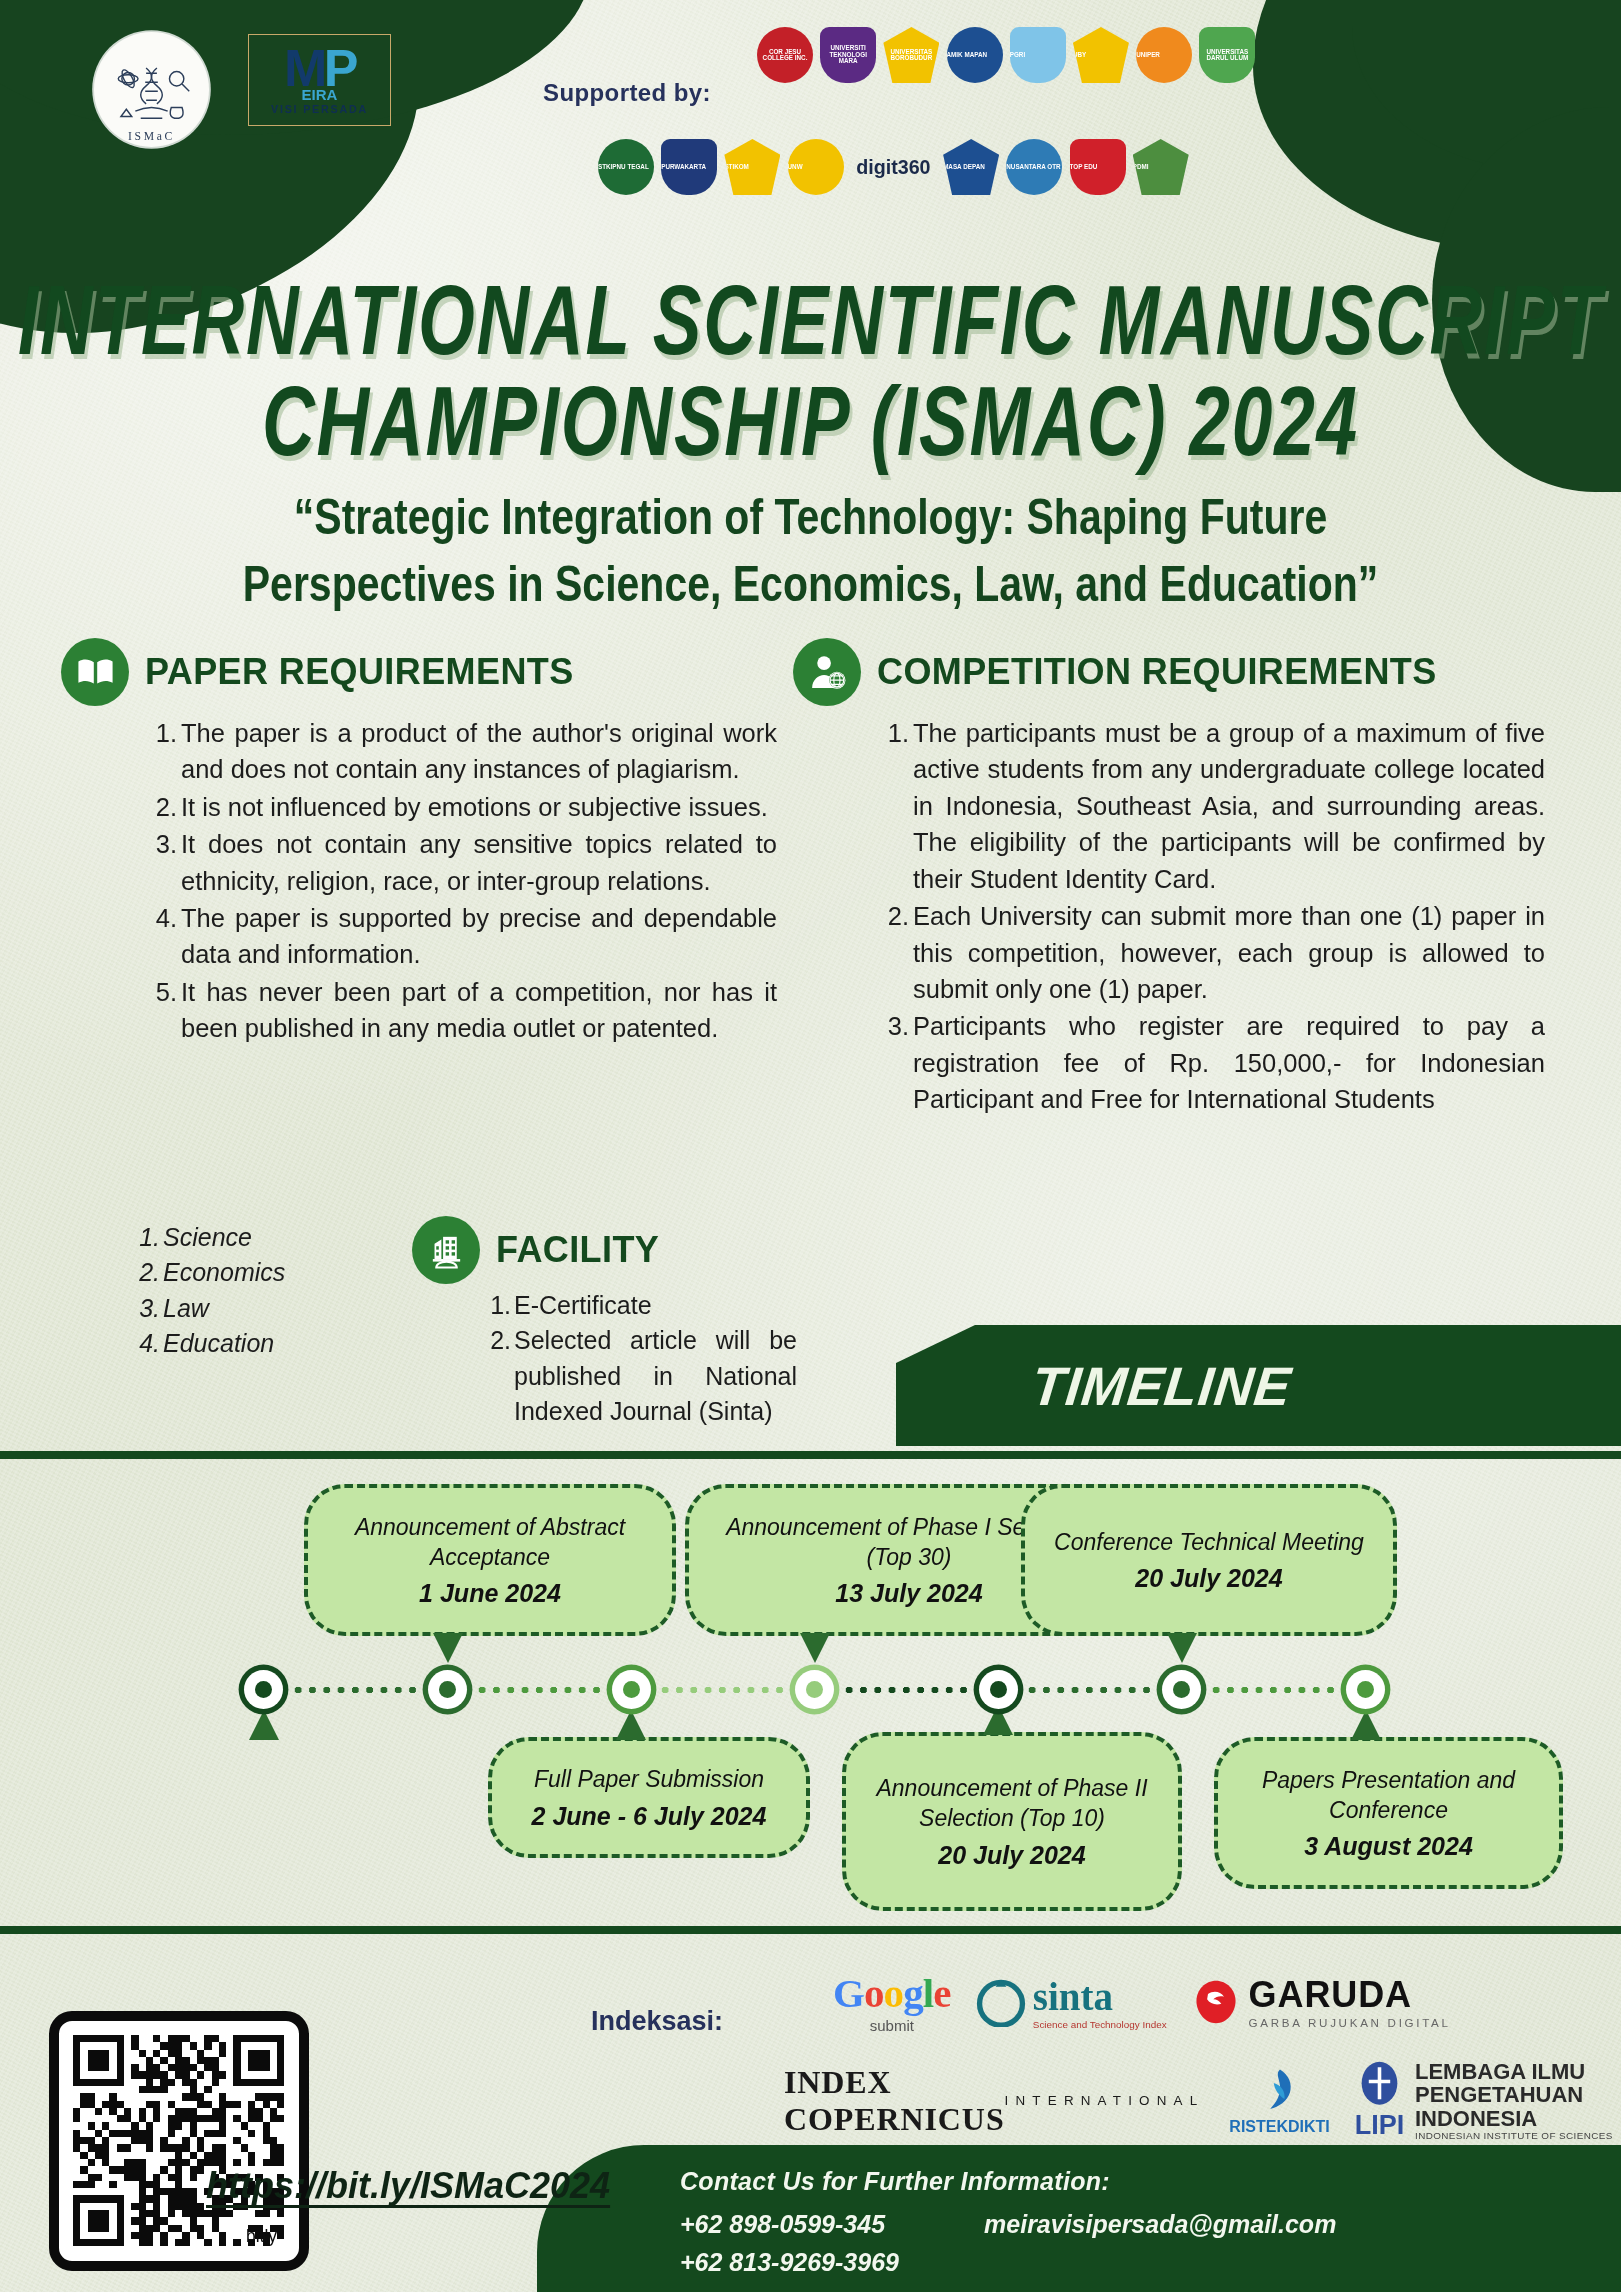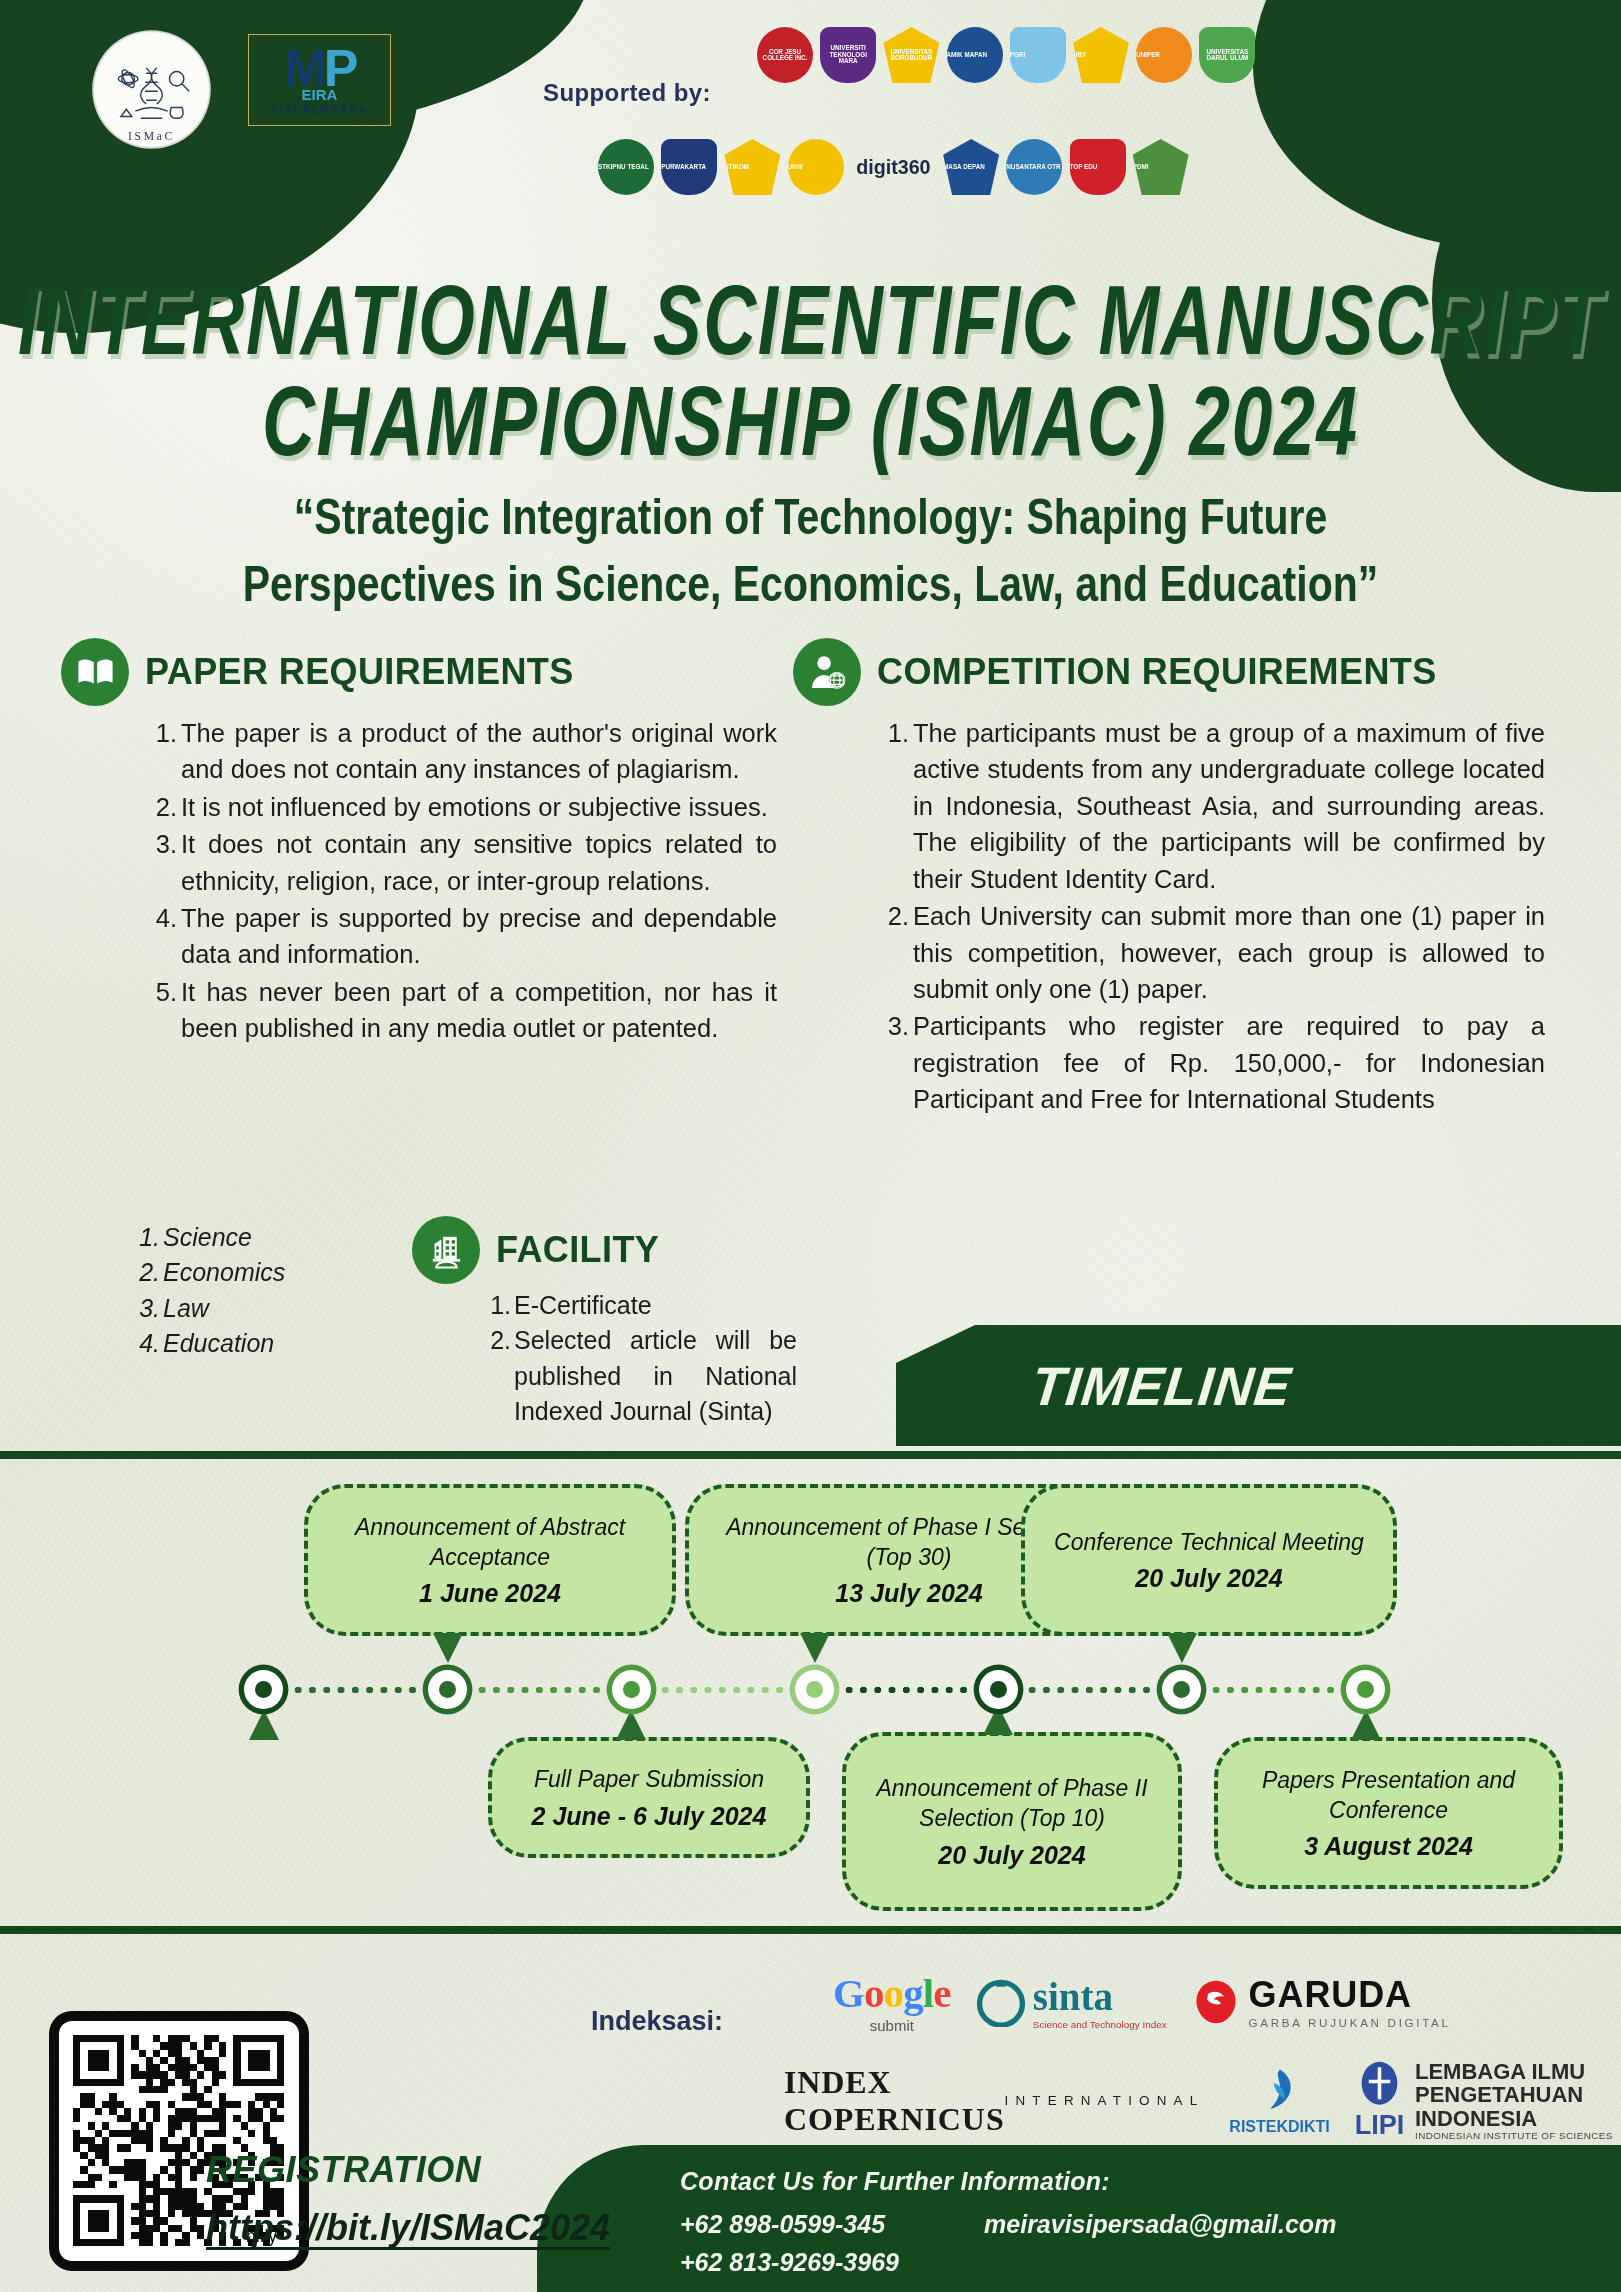--- a/index.html
+++ b/index.html
@@ -653,21 +653,20 @@
         <div class="idx-lipi">LIPI</div>
       </div>
       <div style="display:flex;flex-direction:column">
         <div class="idx-lipi-sub">LEMBAGA ILMU PENGETAHUAN INDONESIA</div>
         <div class="idx-lipi-sub2">INDONESIAN INSTITUTE OF SCIENCES</div>
       </div>
     </div>
   </div>
 
   <div class="registration">
-    <div class="rtitle">REGISTRATION</div>
     <div class="rlink">https://bit.ly/ISMaC2024</div>
   </div>
 
   <div class="contact-panel">
     <div class="chead">Contact Us for Further Information:</div>
     <div class="contact-line">
       <div class="cval">+62 898-0599-345</div>
       <div class="cval">meiravisipersada@gmail.com</div>
     </div>
     <div class="cphone2">+62 813-9269-3969</div>

